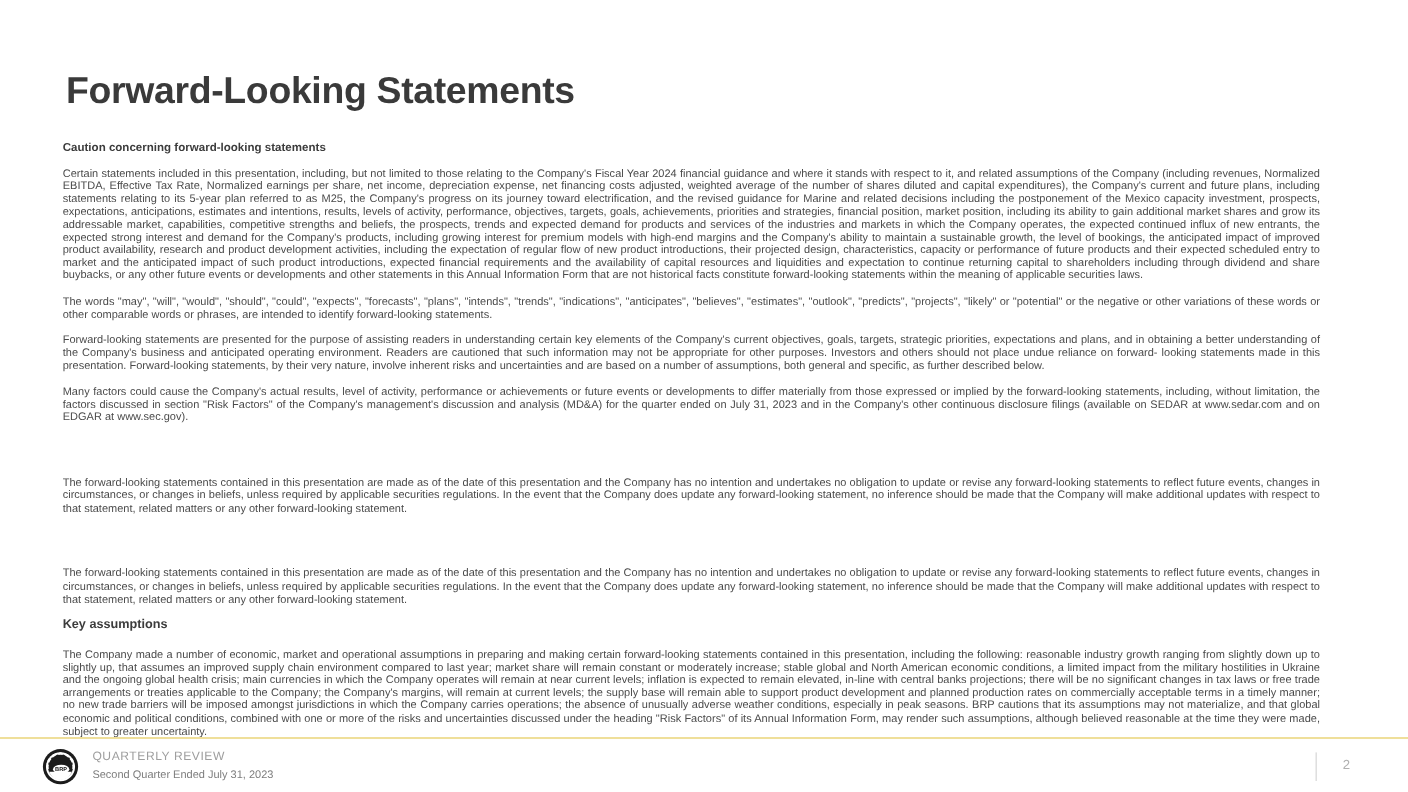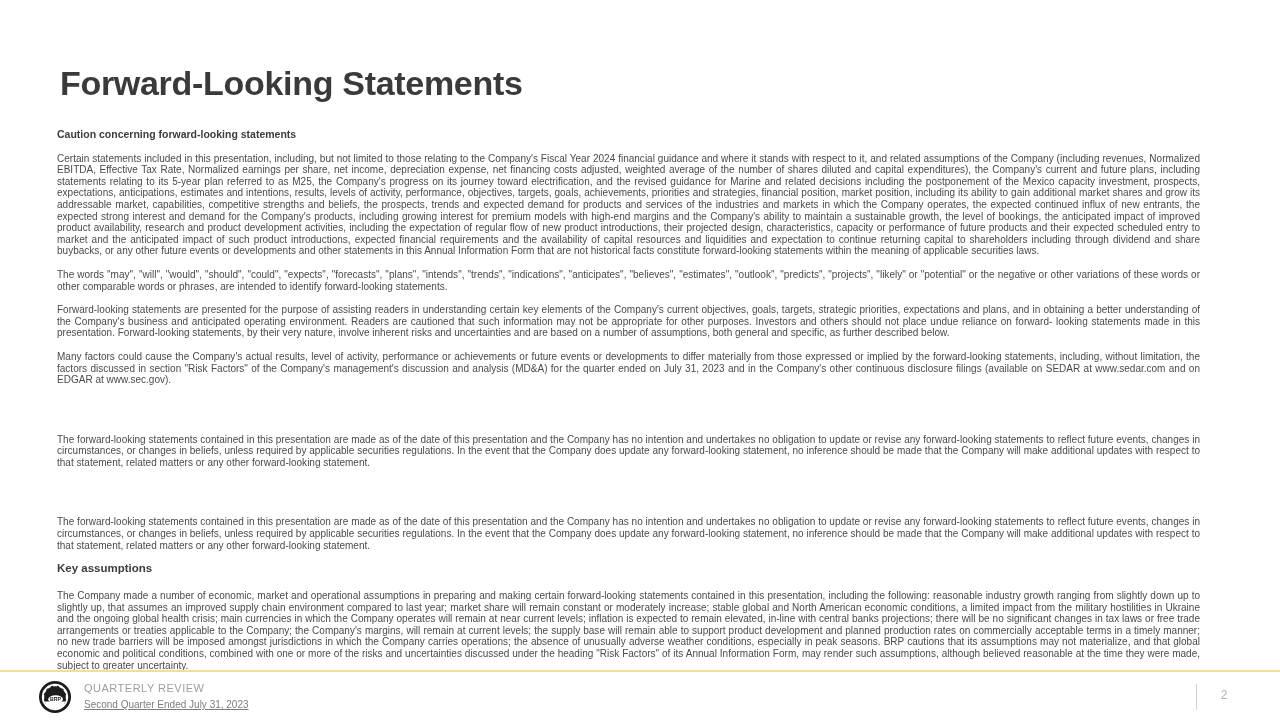--- a/index.html
+++ b/index.html
@@ -96,21 +96,20 @@
   }
   .footer-title {
     font-size: 11px;
     color: #9e9e9e;
     letter-spacing: 0.5px;
   }
   .footer-sub {
     font-size: 10px;
     color: #7d7d7d;
     margin-top: 3px;
-    text-decoration: underline;
   }
   .footer-divider {
     position: absolute;
     left: 1196px;
     top: 12px;
     width: 1px;
     height: 26px;
     background: #d2d2d2;
   }
   .page-number {

